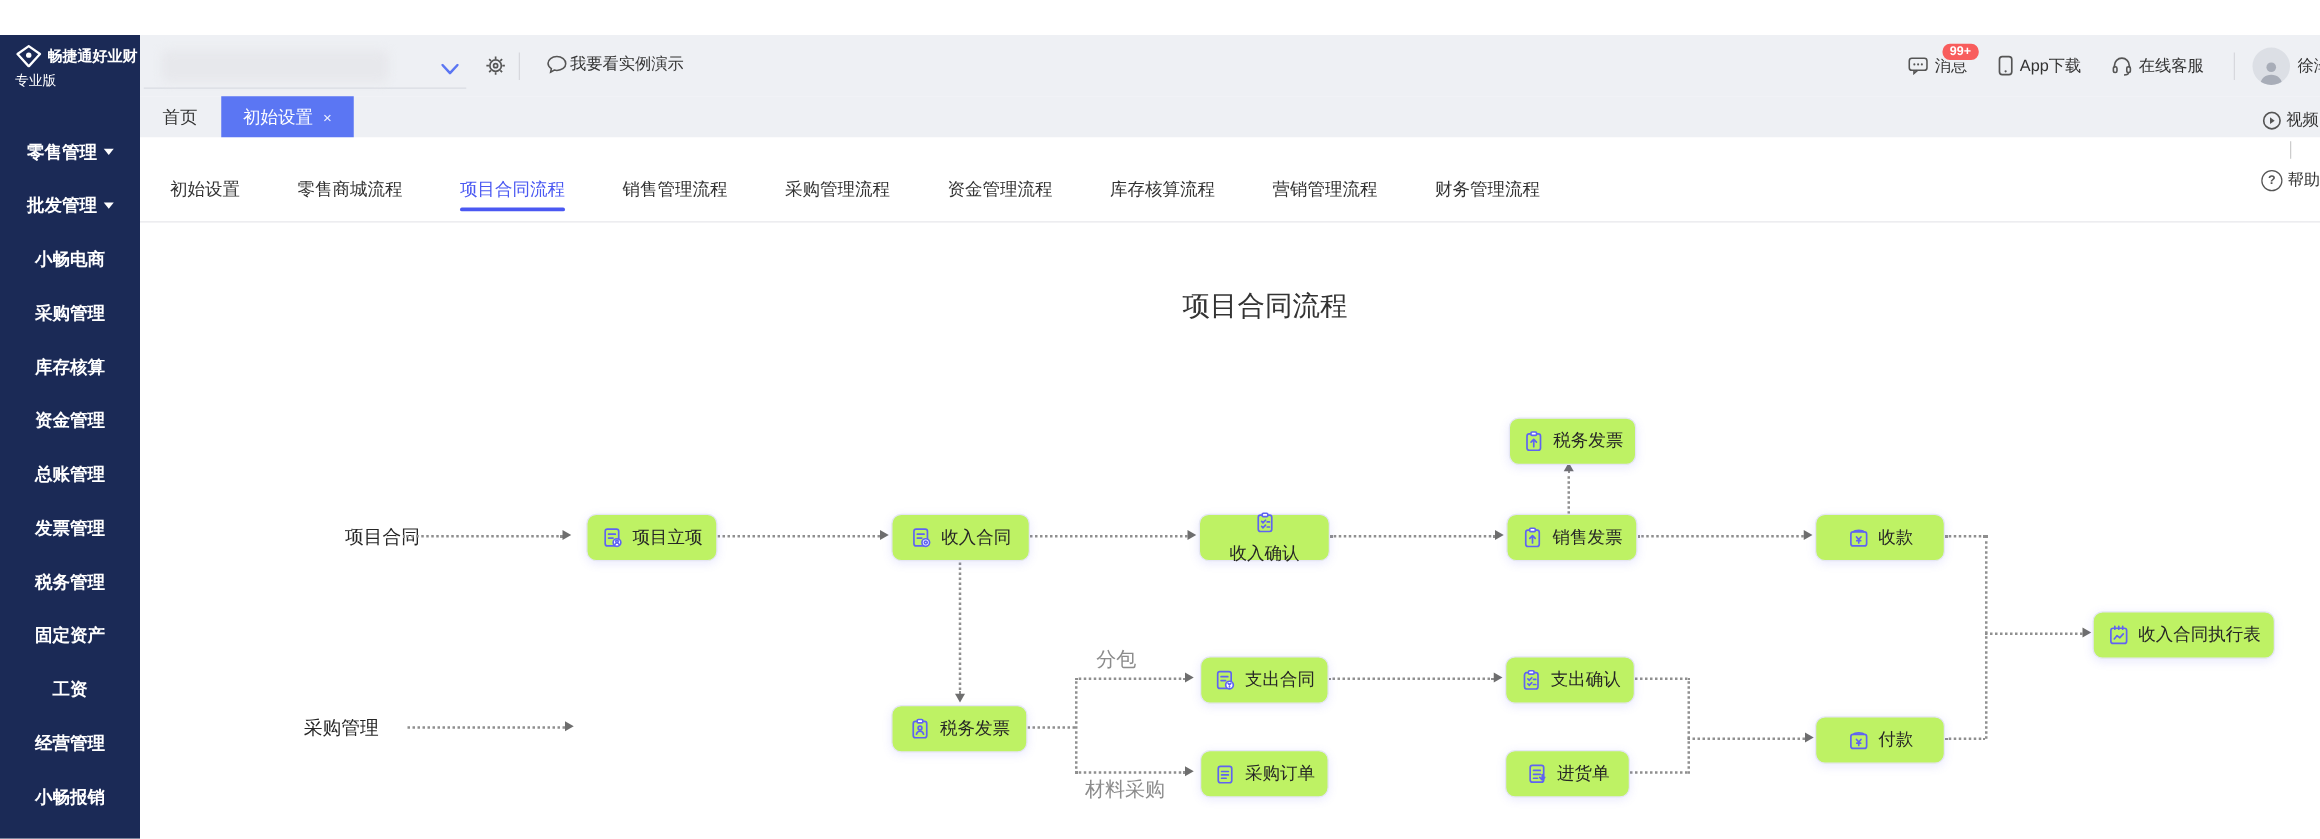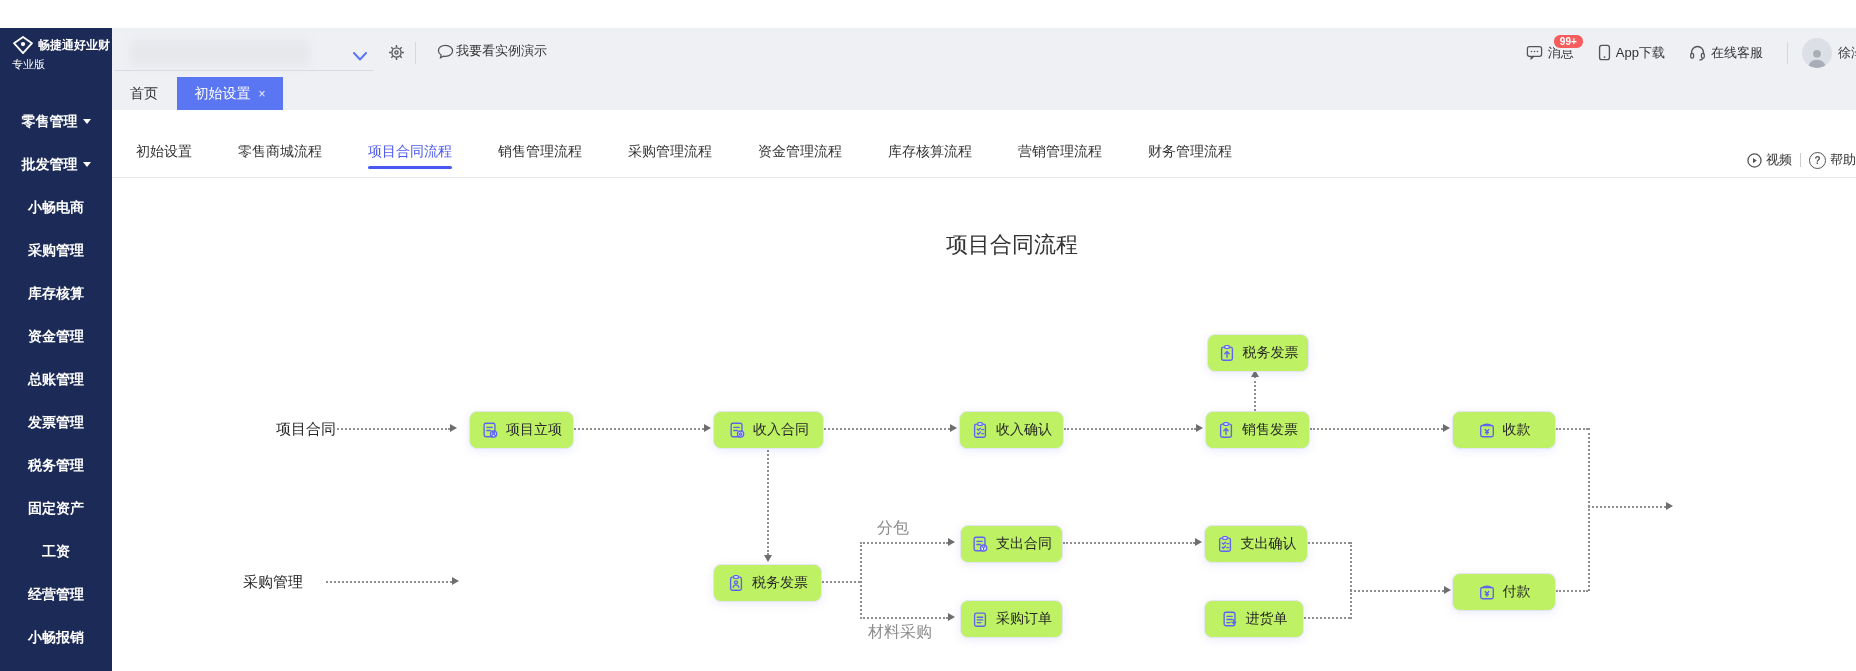--- a/index.html
+++ b/index.html
@@ -53,22 +53,22 @@
     color:#fff;font-size:14px;display:flex;align-items:center;justify-content:center;gap:8px;cursor:pointer;}
   .tab-close{font-size:12px;cursor:pointer;opacity:.9;}
 
   
   .subtabs{position:relative;height:67px;border-bottom:1px solid #e8e8ec;display:flex;
     align-items:flex-end;padding:0 0 0 24px;}
   .subtab{position:relative;font-size:14px;color:#333;margin-right:46px;padding-bottom:16px;
     cursor:pointer;white-space:nowrap;}
   .subtab.active{color:#4a58f2;}
   .subtab.active .underline{position:absolute;left:0;right:0;bottom:8px;height:3px;background:#4a58f2;border-radius:2px;}
-  .subtab-right{position:absolute;right:0;bottom:8px;display:flex;align-items:center;gap:8px;
-    font-size:13px;color:#333;white-space:nowrap;}
+  .subtab-right{position:absolute;right:0;bottom:24px;display:flex;align-items:center;gap:8px;
+    font-size:13px;color:#333;white-space:nowrap;flex-direction:column;}
   .vdiv{width:1px;height:14px;background:#ccc;}
   .qmark{width:15px;height:15px;border:1.4px solid #555;border-radius:50%;font-size:10px;
     display:flex;align-items:center;justify-content:center;color:#555;font-weight:bold;}
   .sr-item{display:flex;align-items:center;gap:4px;cursor:pointer;}
 
   
   .canvas{position:relative;width:1744px;height:426px;}
   .flow-title{position:absolute;left:56px;top:52px;width:1688px;text-align:center;
     font-size:22px;font-weight:500;color:#333;}
   .row-label{position:absolute;font-size:15px;font-weight:500;color:#262626;white-space:nowrap;}
@@ -320,21 +320,21 @@
         <span class="nicon">
             <svg width="18" height="18" viewBox="0 0 20 20" fill="none" stroke="#5f63f2" stroke-width="1.5" stroke-linecap="round">
               <rect x="3.5" y="2.5" width="12" height="15" rx="2"></rect>
               <path d="M6.5 7h6M6.5 10.5h4"></path>
               <circle cx="14" cy="14.5" r="3.4" fill="#fff"></circle>
               <circle cx="14" cy="14.5" r="1.3"></circle>
             </svg>
           </span>
         <span>收入合同</span>
       </div>
-      <div class="node" style="left:847px;top:233px;width:103px;">
+      <div class="node" style="left:847px;top:233px;width:103px;flex-direction:column;">
         <span class="nicon">
             <svg width="18" height="18" viewBox="0 0 20 20" fill="none" stroke="#5f63f2" stroke-width="1.5" stroke-linecap="round">
               <rect x="4" y="3.5" width="12" height="14.5" rx="2"></rect>
               <rect x="7.5" y="1.8" width="5" height="3" rx="1" fill="#fff"></rect>
               <path d="M7 9l1.2 1.2L10.5 8M12 9.5h2M7 13.5l1.2 1.2 2.3-2.4M12 14h2"></path>
             </svg>
           </span>
         <span>收入确认</span>
       </div>
       <div class="node" style="left:1093px;top:233px;width:103px;">
@@ -421,15 +421,25 @@
       <div class="node" style="left:1340px;top:395px;width:102px;">
         <span class="nicon">
             <svg width="18" height="18" viewBox="0 0 20 20" fill="none" stroke="#5f63f2" stroke-width="1.5" stroke-linecap="round" stroke-linejoin="round">
               <rect x="3" y="5" width="14" height="12.5" rx="2"></rect>
               <path d="M5.5 5c1-1.8 8-1.8 9 0"></path>
               <path d="M8 9.5l2 2.3 2-2.3M10 11.8v3M8.3 12.8h3.4"></path>
             </svg>
           </span>
         <span>付款</span>
       </div>
+      <div class="node" style="left:1562px;top:311px;width:144px;">
+        <span class="nicon">
+            <svg width="18" height="18" viewBox="0 0 20 20" fill="none" stroke="#5f63f2" stroke-width="1.5" stroke-linecap="round" stroke-linejoin="round">
+              <rect x="3" y="4" width="14" height="13.5" rx="2"></rect>
+              <path d="M6.5 2.2v2.6M10 2.2v2.6M13.5 2.2v2.6"></path>
+              <polyline points="6,13.5 8.5,10.5 11,12.5 14,9"></polyline>
+            </svg>
+          </span>
+        <span>收入合同执行表</span>
+      </div>
     </div>
   </section>
 </div>
 
 </body></html>

